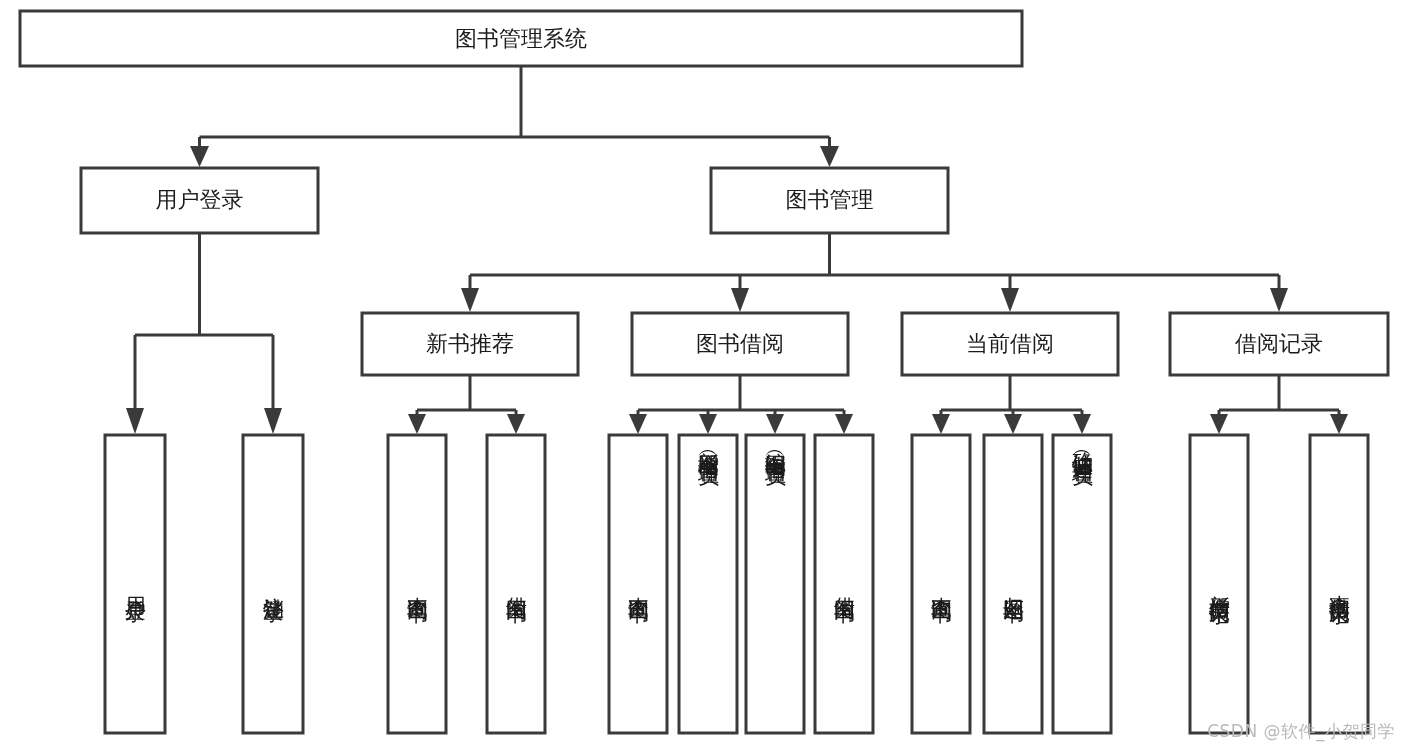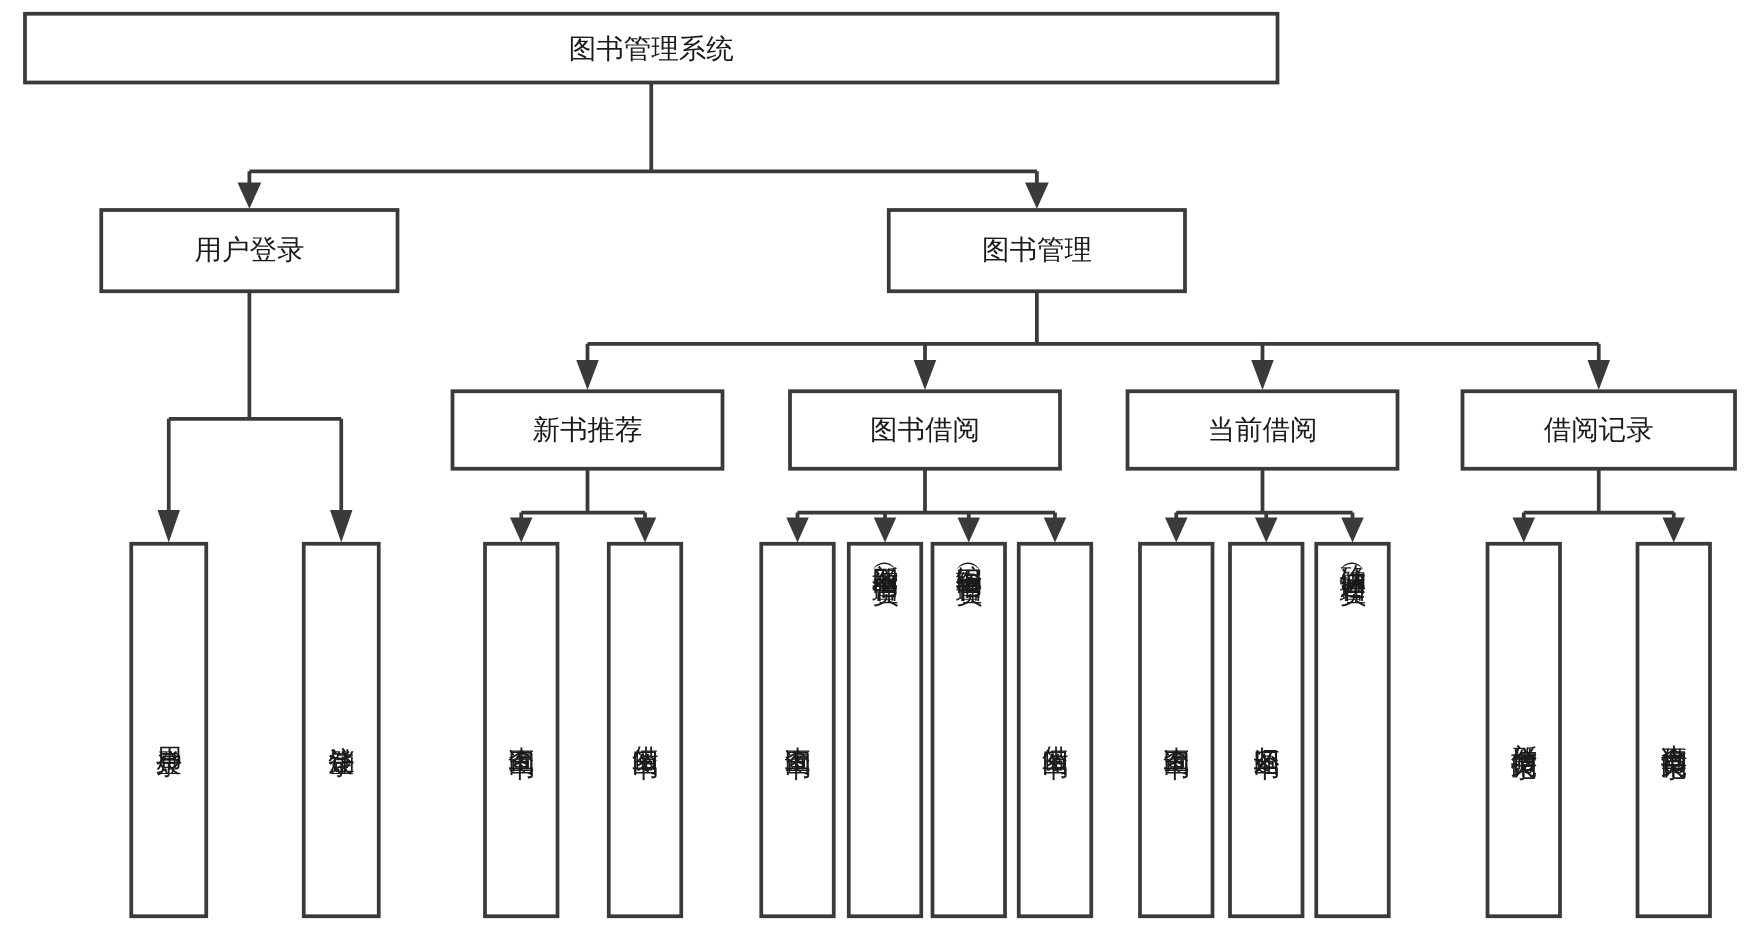--- a/index.html
+++ b/index.html
@@ -251,14 +251,15 @@
     <span class="leaf-label">确认归还（管理员）</span>
   </div>
 
   <div class="leaf-label-wrap" style="left:1190px; top:435px; width:58px; height:298px;">
     <span class="leaf-label">新增借阅记录</span>
   </div>
   <div class="leaf-label-wrap" style="left:1310px; top:435px; width:58px; height:298px;">
     <span class="leaf-label">查询借阅记录</span>
   </div>
 
+  <div class="watermark">CSDN @软件_小贺同学</div>
 
 </div>
 
 </body></html>

